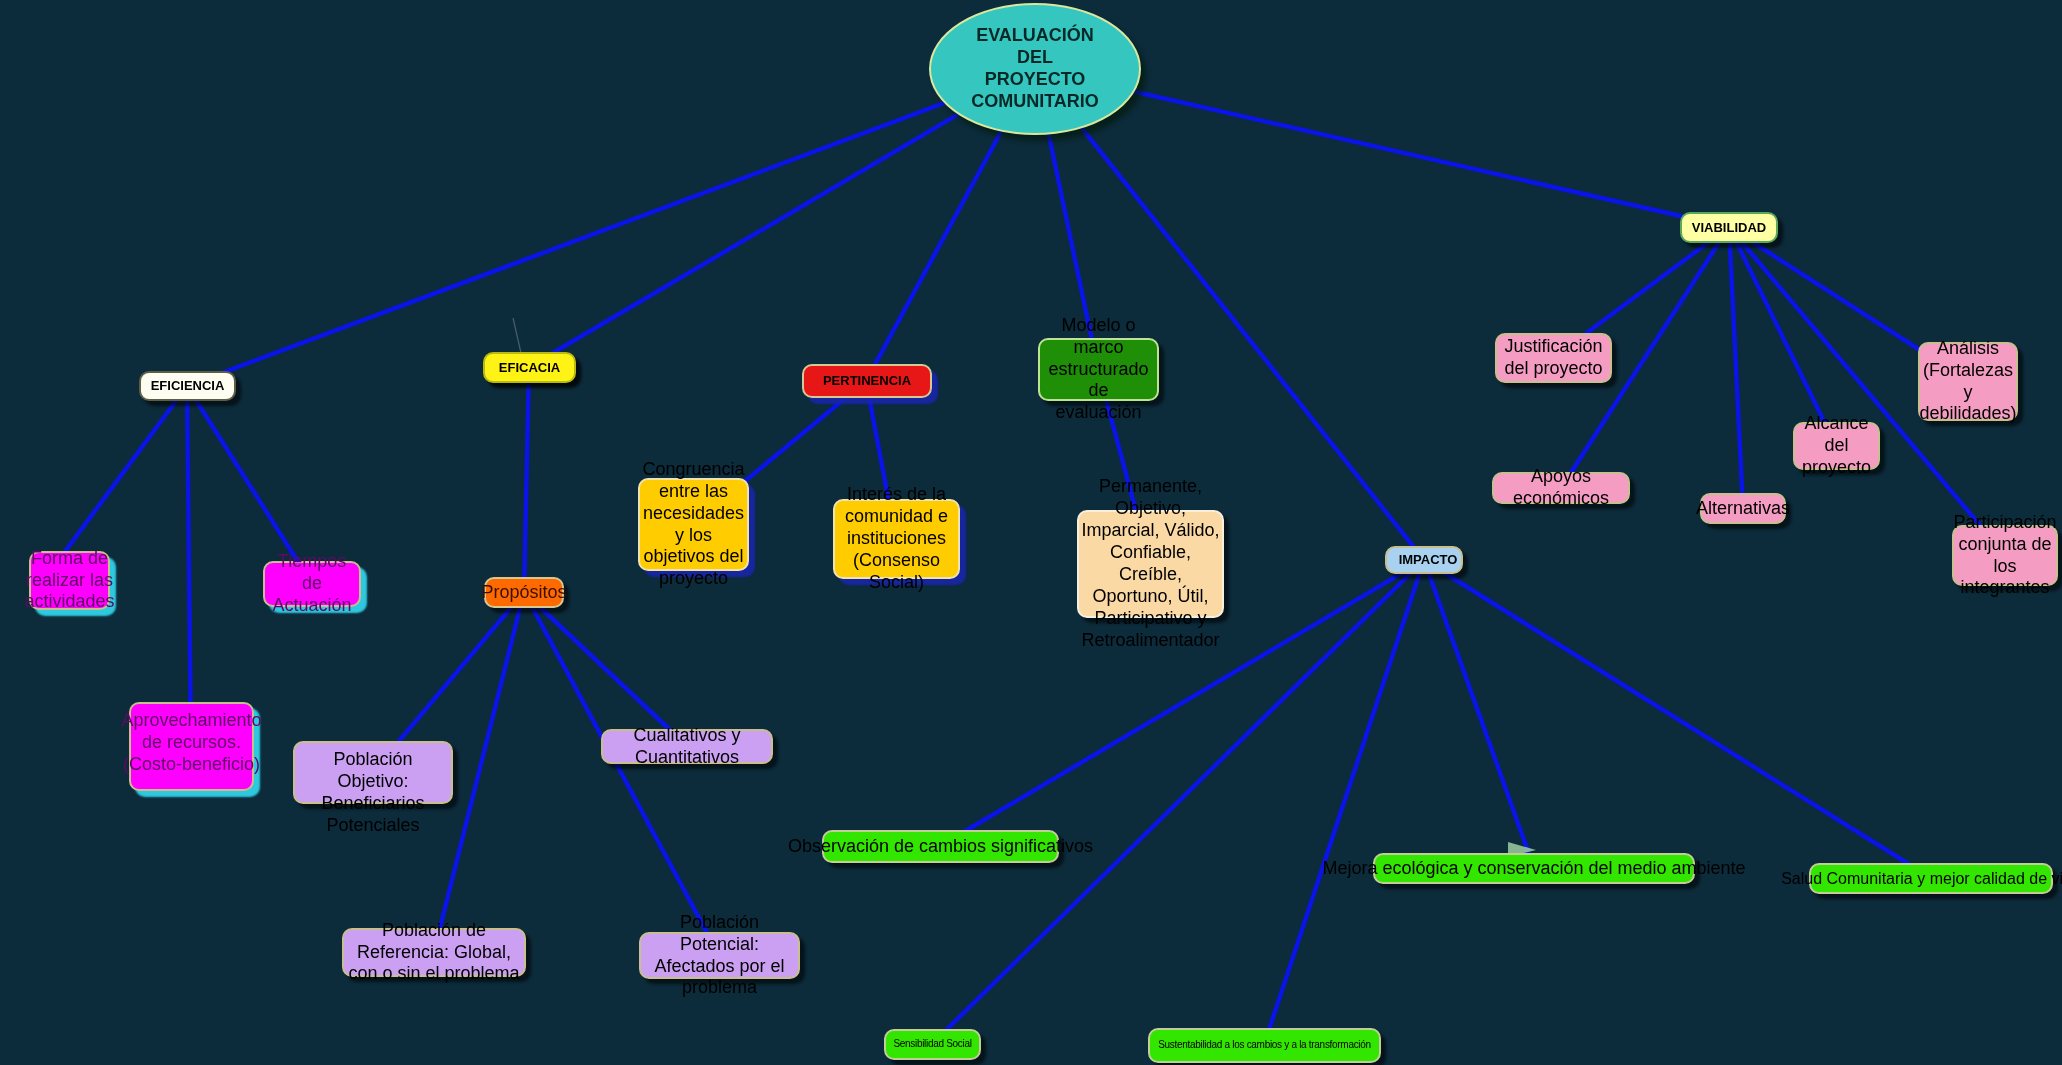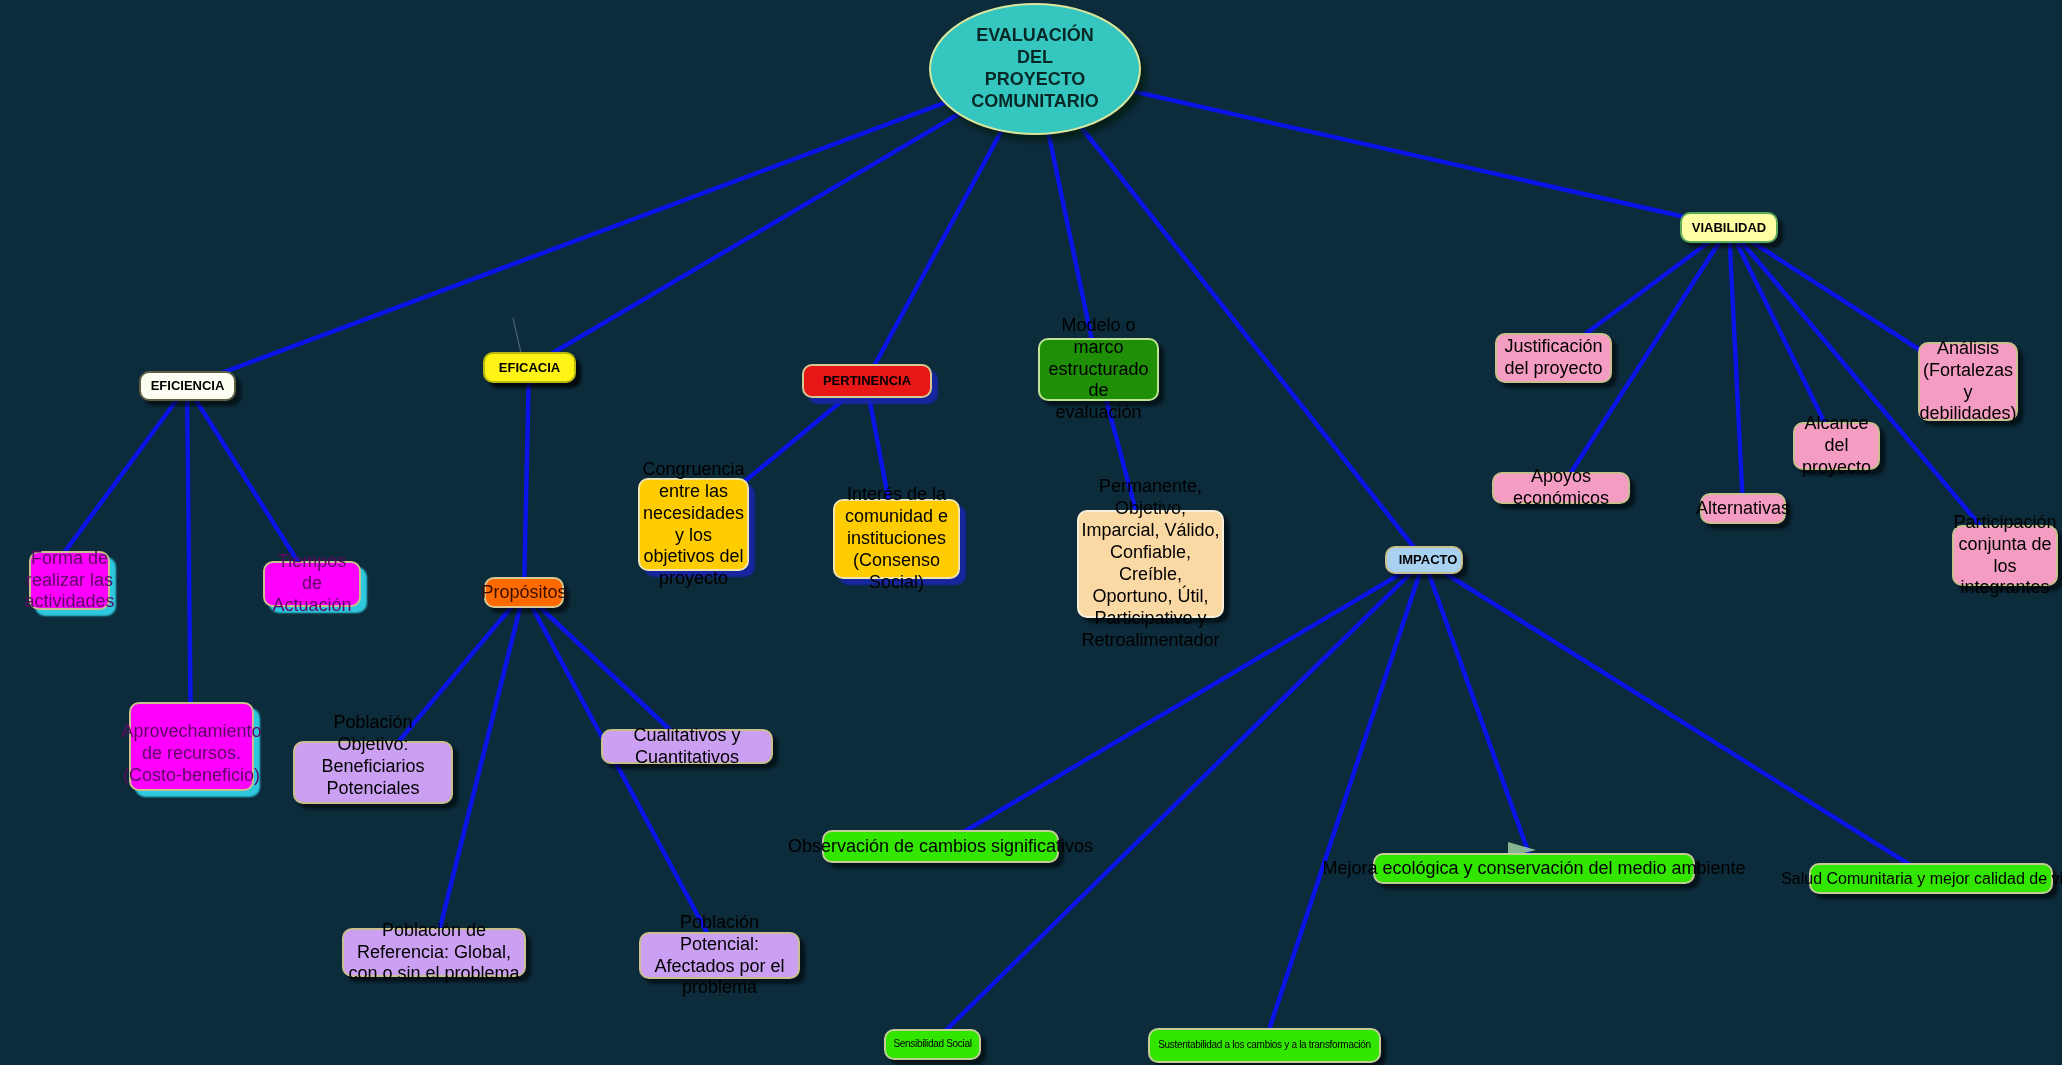--- a/index.html
+++ b/index.html
@@ -13,21 +13,21 @@
     position:absolute;box-sizing:border-box;
     display:flex;align-items:center;justify-content:center;
     text-align:center;border-radius:10px;
     font-size:18px;line-height:1.22;color:#000;
     padding:2px 4px;
     box-shadow:5px 5px 3px rgba(0,0,0,0.55);
     border:2px solid #C9BE8D;
   }
   .node span{display:block;}
   .topic{font-weight:bold;font-size:13px;}
-  .vtop{align-items:flex-end;padding-top:6px;}
+  .vtop{align-items:flex-start;padding-top:6px;}
   .nowrap span{white-space:nowrap;}
   .small{font-size:10px;letter-spacing:-0.3px;}
 
   .c-root{
     background:#35C6BF;border:2px solid #D9E79E;border-radius:50%;
     font-weight:bold;font-size:18px;color:#062826;
     box-shadow:5px 6px 5px rgba(0,25,5,0.6);
   }
   .c-white{background:#FDFDF2;border-color:#5E5E44;}
   .c-yellow{background:#FFF215;border-color:#B9B90F;box-shadow:5px 5px 3px rgba(0,0,0,0.75);}

